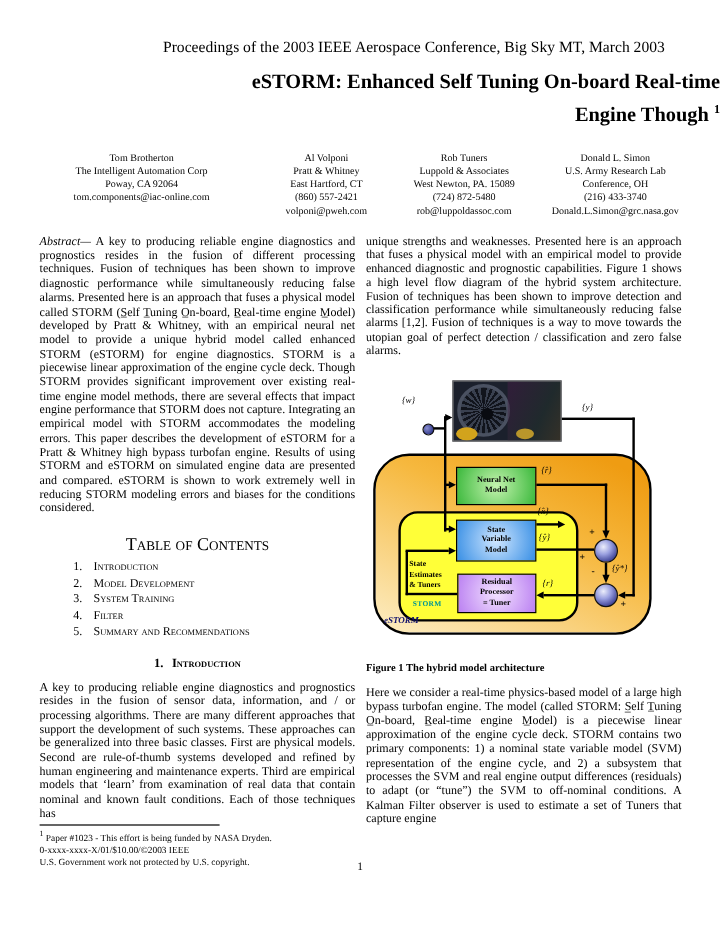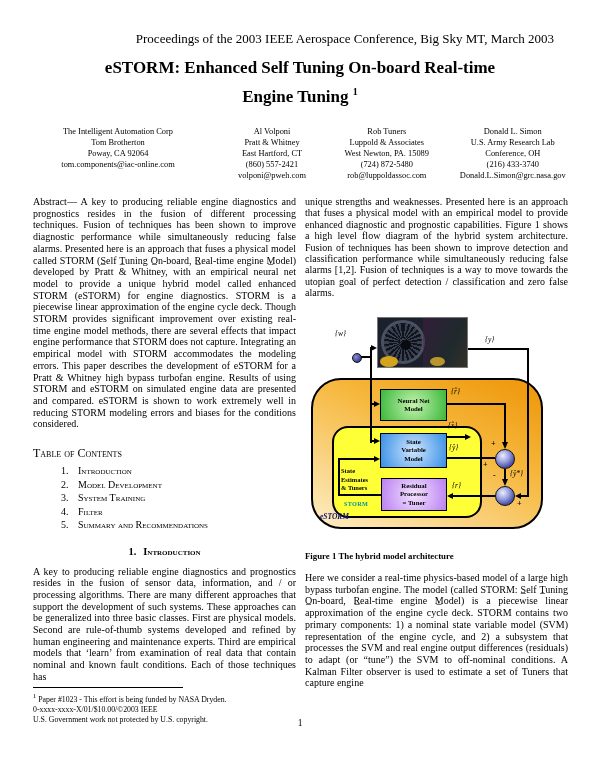--- a/index.html
+++ b/index.html
@@ -2,31 +2,31 @@
 <html><head>
 <meta charset="utf-8">
 <style>
   html,body { margin:0; padding:0; background:#9a9a9a; }
   .page {
     position:relative; width:600px; height:776px; background:#ffffff;
     margin:0 auto; font-family:"Liberation Serif", serif; color:#000;
     overflow:hidden;
   }
   .proc { position:absolute; top:31px; right:46px; font-size:13px; }
-  .title { position:absolute; top:56px; left:0; width:600px; text-align:center;
+  .title { position:absolute; top:56px; left:0; width:600px; text-align:right;
            font-size:17px; font-weight:bold; line-height:24px; }
   .title sup { font-size:10px; }
   .authors { position:absolute; top:126px; left:20px; width:560px; display:flex; }
   .auth { text-align:center; font-size:8.4px; line-height:11px; }
   .a1{width:35%;} .a2{width:20%;} .a3{width:21%;} .a4{width:24%;}
   .colL { position:absolute; left:33px; top:196px; width:263px; }
   .body { font-size:10px; line-height:11.7px; text-align:justify; margin:0; }
-  .it { }
+  .it { font-style:italic; }
   .sc { font-variant:small-caps; }
-  .toc-head { margin-top:16px; font-size:12px; }
+  .toc-head { margin-top:16px; text-align:center; font-size:15px; }
   .toc-list { margin-top:3px; margin-left:28px; }
   .toc-item { font-size:10px; line-height:13.5px; }
   .toc-num { display:inline-block; width:17px; }
   .sec-head { margin-top:14px; margin-bottom:9px; text-align:center;
               font-weight:bold; font-size:10.5px; }
   .sec-head .num { margin-right:7px; }
   .rp1 { position:absolute; left:305px; top:196px; width:263px;
          font-size:10px; line-height:11.4px; text-align:justify; }
   .rp2 { position:absolute; left:305px; top:572px; width:263px; }
   .figcap { position:absolute; left:305px; top:551px; width:266px;
@@ -88,27 +88,27 @@
 </style>
 </head>
 <body>
 
 <div class="page">
 
   <div class="proc">Proceedings of the 2003 IEEE Aerospace Conference, Big Sky MT, March 2003</div>
 
   <div class="title">
     <span>eSTORM: Enhanced Self Tuning On-board Real-time</span><br>
-    <span>Engine Tuning</span>&nbsp;<sup>1</sup>
+    <span>Engine Though</span>&nbsp;<sup>1</sup>
   </div>
 
   <div class="authors">
     <div class="auth a1">
+      <div>Tom Brotherton</div>
       <div>The Intelligent Automation Corp</div>
-      <div>Tom Brotherton</div>
       <div>Poway, CA 92064</div>
       <div>tom.components@iac-online.com</div>
     </div>
     <div class="auth a2">
       <div>Al Volponi</div>
       <div>Pratt &amp; Whitney</div>
       <div>East Hartford, CT</div>
       <div>(860) 557-2421</div>
       <div>volponi@pweh.com</div>
     </div>

